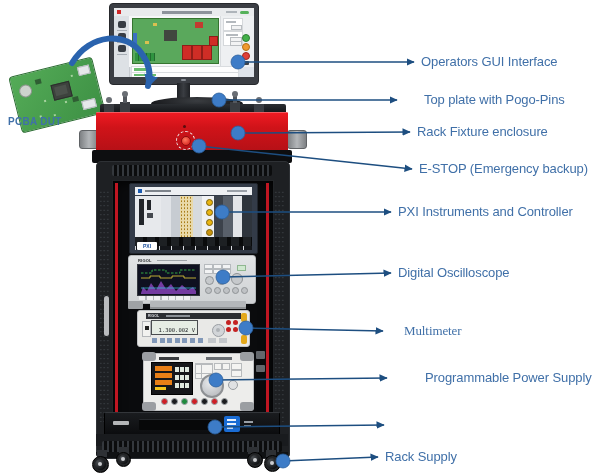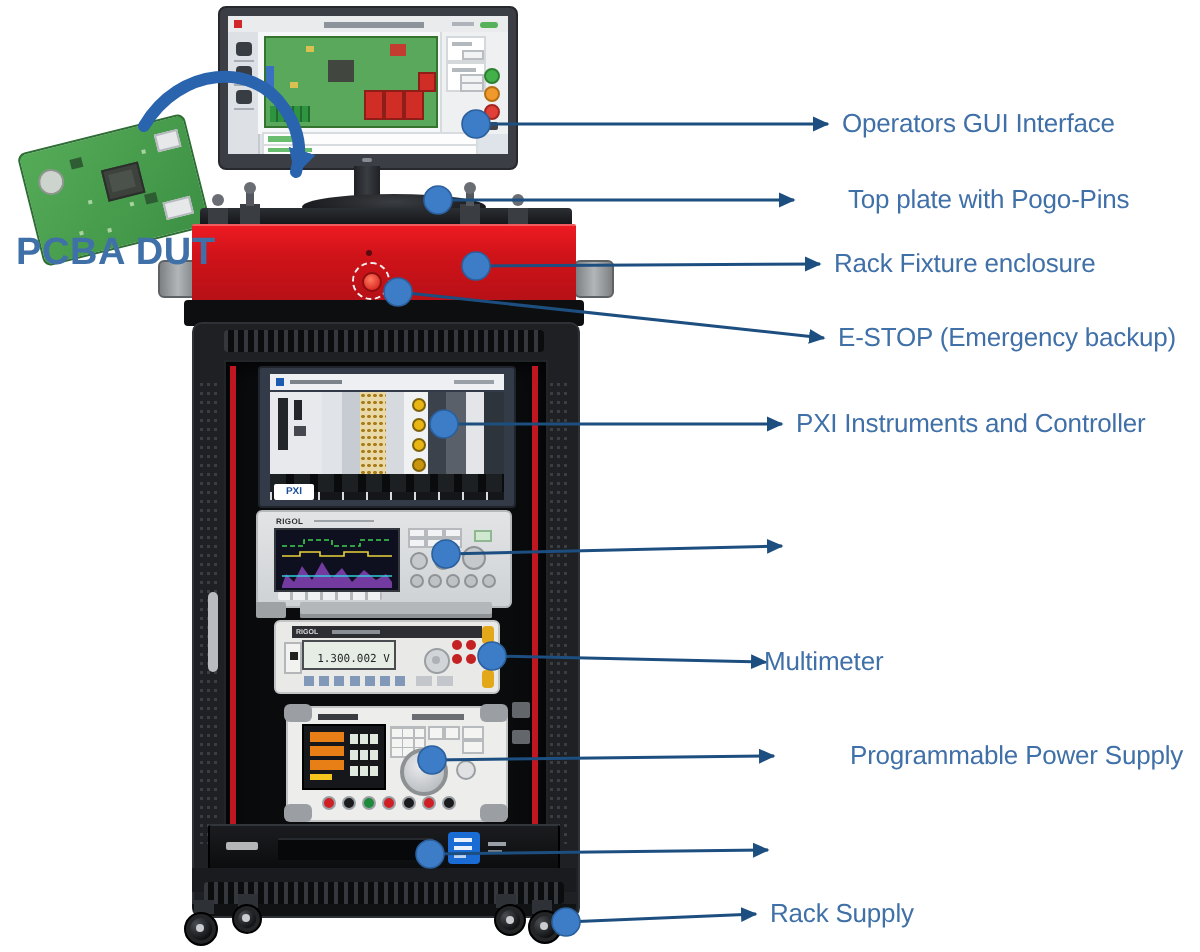--- a/index.html
+++ b/index.html
@@ -1,21 +1,21 @@
 <!DOCTYPE html>
 <html><head>
 <meta charset="utf-8">
 <style>
   html,body{margin:0;padding:0;background:#fff;}
   #canvas{position:relative;width:600px;height:476px;background:#fff;overflow:hidden;
           font-family:"Liberation Sans",sans-serif;}
   .abs{position:absolute;}
   .callout-label{position:absolute;z-index:40;font-size:13px;line-height:14px;
                  color:#4070a8;letter-spacing:-0.1px;white-space:nowrap;}
-  .pcba-label{position:absolute;z-index:40;font-size:19px;font-weight:600;color:#4070a8;
+  .pcba-label{position:absolute;z-index:40;font-size:10px;font-weight:600;color:#4070a8;
               letter-spacing:.3px;}
   .slats{background:repeating-linear-gradient(90deg,#34383d 0 2px,#0b0c0d 2px 5px);border-radius:2px;}
   .perf{background-image:radial-gradient(circle,#3a3e43 .8px,transparent 1px);background-size:3.5px 4.5px;}
   .wheel{position:absolute;border-radius:50%;border:1px solid #000;
          background:radial-gradient(circle at 35% 35%,#4a4e52,#0c0d0f 62%);
          box-shadow:inset 0 0 0 2px #232527;}
   .hub{position:absolute;width:4px;height:4px;border-radius:50%;background:#cacccf;}
   .led{position:absolute;border-radius:50%;}
   .term{position:absolute;width:5px;height:5px;border-radius:50%;border:1px solid #9aa0a4;}
   svg{display:block;}
@@ -287,21 +287,22 @@
     </div>
   <div class="wheel" style="left:264px;top:455px;width:15px;height:15px;">
       <div class="hub" style="left:5px;top:5px;"></div>
     </div>
 
   <div class="callout-label" style="left:421px;top:55px;">Operators GUI Interface</div>
   <div class="callout-label" style="left:404px;top:93px;margin-left:20px;">Top plate with Pogo-Pins</div>
   <div class="callout-label" style="left:417px;top:125px;">Rack Fixture enclosure</div>
   <div class="callout-label" style="left:419px;top:162px;">E-STOP (Emergency backup)</div>
   <div class="callout-label" style="left:398px;top:205px;">PXI Instruments and Controller</div>
-  <div class="callout-label" style="left:382px;top:324px;">Multimeter</div>
+  <div class="callout-label" style="left:398px;top:266px;">Digital Oscilloscope</div>
+  <div class="callout-label" style="left:404px;top:324px;font-family:Liberation Serif, serif;">Multimeter</div>
   <div class="callout-label" style="left:394px;top:371px;margin-left:31px;">Programmable Power Supply</div>
   <div class="callout-label" style="left:385px;top:450px;">Rack Supply</div>
 
   <svg width="600" height="476" viewBox="0 0 600 476" style="position:absolute;left:0;top:0;z-index:30;pointer-events:none;">
     <defs>
       <marker id="ah" viewBox="0 0 6 6" refX="5" refY="3" markerWidth="6" markerHeight="6" orient="auto">
         <path d="M0,0.5 L5.5,3 L0,5.5 Z" fill="#1d4e80"></path>
       </marker>
       <marker id="bigah" viewBox="0 0 14 14" refX="11" refY="7" markerWidth="14" markerHeight="14" markerUnits="userSpaceOnUse" orient="auto">
         <path d="M0,0 L13,7 L0,14 Z" fill="#2a63ae"></path>

